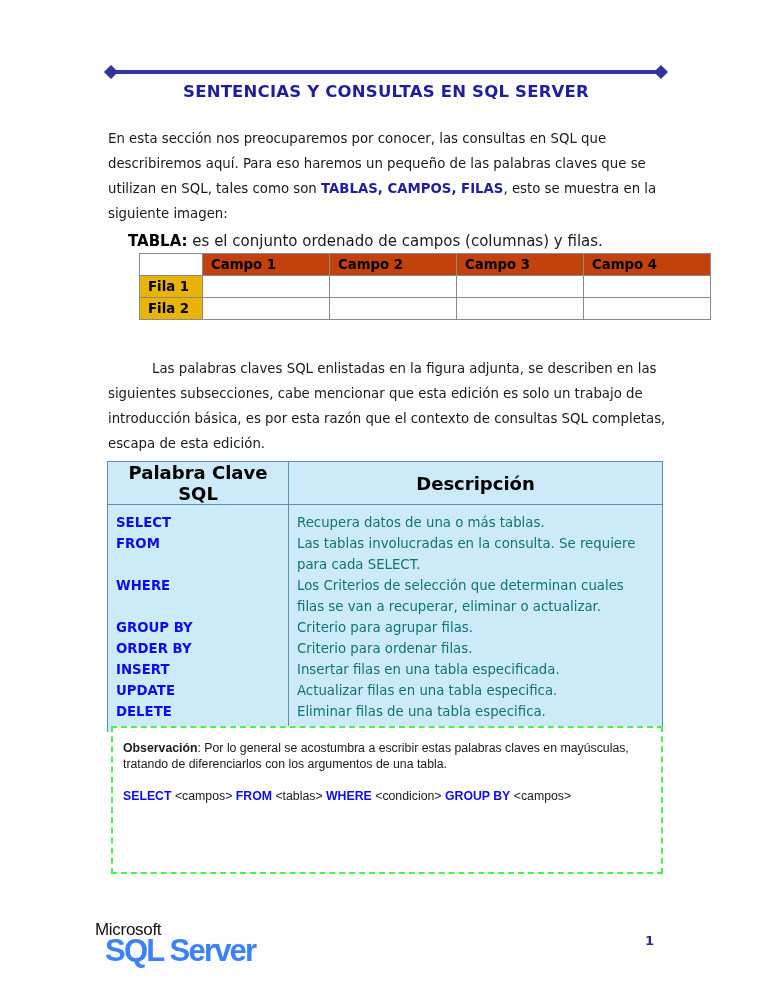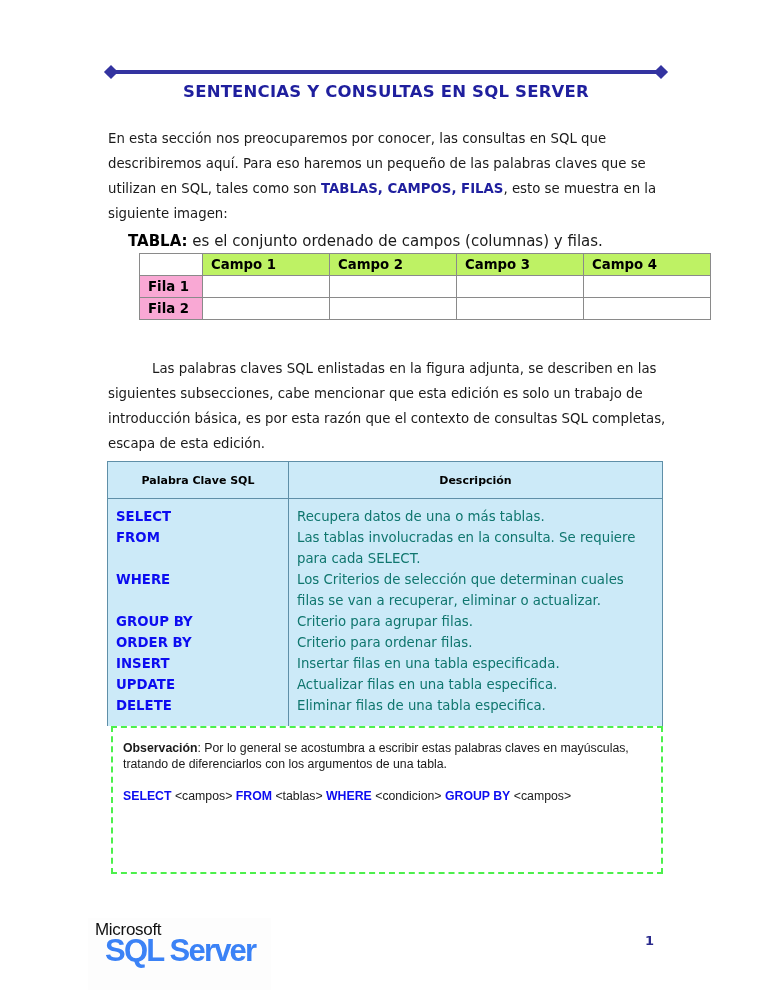--- a/index.html
+++ b/index.html
@@ -101,27 +101,27 @@
     border: 1px solid #8a8a8a;
     height: 21px;
     padding: 0 8px;
     vertical-align: middle;
   }
   .grid-table td.corner {
     background: #ffffff;
     width: 46px;
   }
   .grid-table td.colhead {
-    background: #bef264;
+    background: #c2410c;
     font-weight: bold;
     width: 110px;
     text-align: left;
   }
   .grid-table td.rowhead {
-    background: #f9a8d4;
+    background: #eab308;
     font-weight: bold;
     text-align: left;
     margin-left: 16px;
   }
   .grid-table td.cell {
     background: #ffffff;
   }
 
   
   .para2 {
@@ -149,21 +149,21 @@
   .kw-table th, .kw-table td {
     border: 1px solid #5f8fa8;
     background: #cceaf8;
     padding: 0;
     vertical-align: top;
   }
   .kw-table thead th {
     height: 36px;
     font-weight: bold;
     color: #000;
-    font-size: 11px;
+    font-size: 18px;
     vertical-align: middle;
   }
   .kw-table thead th.c1 { width: 180px; }
   .kw-table .body-cell {
     border-top: none;
     border-bottom: none;
   }
   .kw-table td.kwcol {
     border-right: 1px solid #5f8fa8;
     padding: 7px 0 10px 8px;

